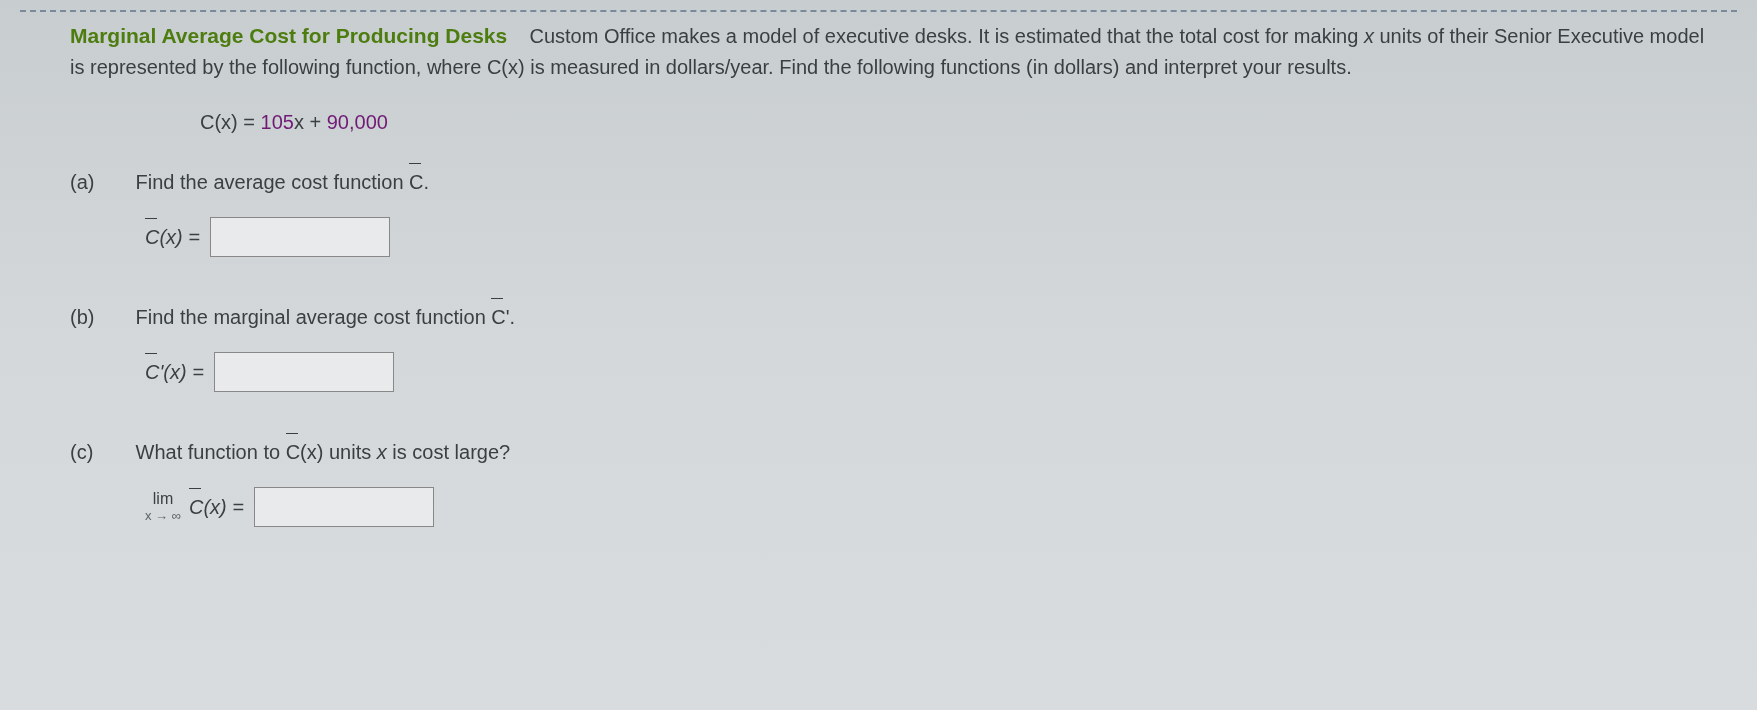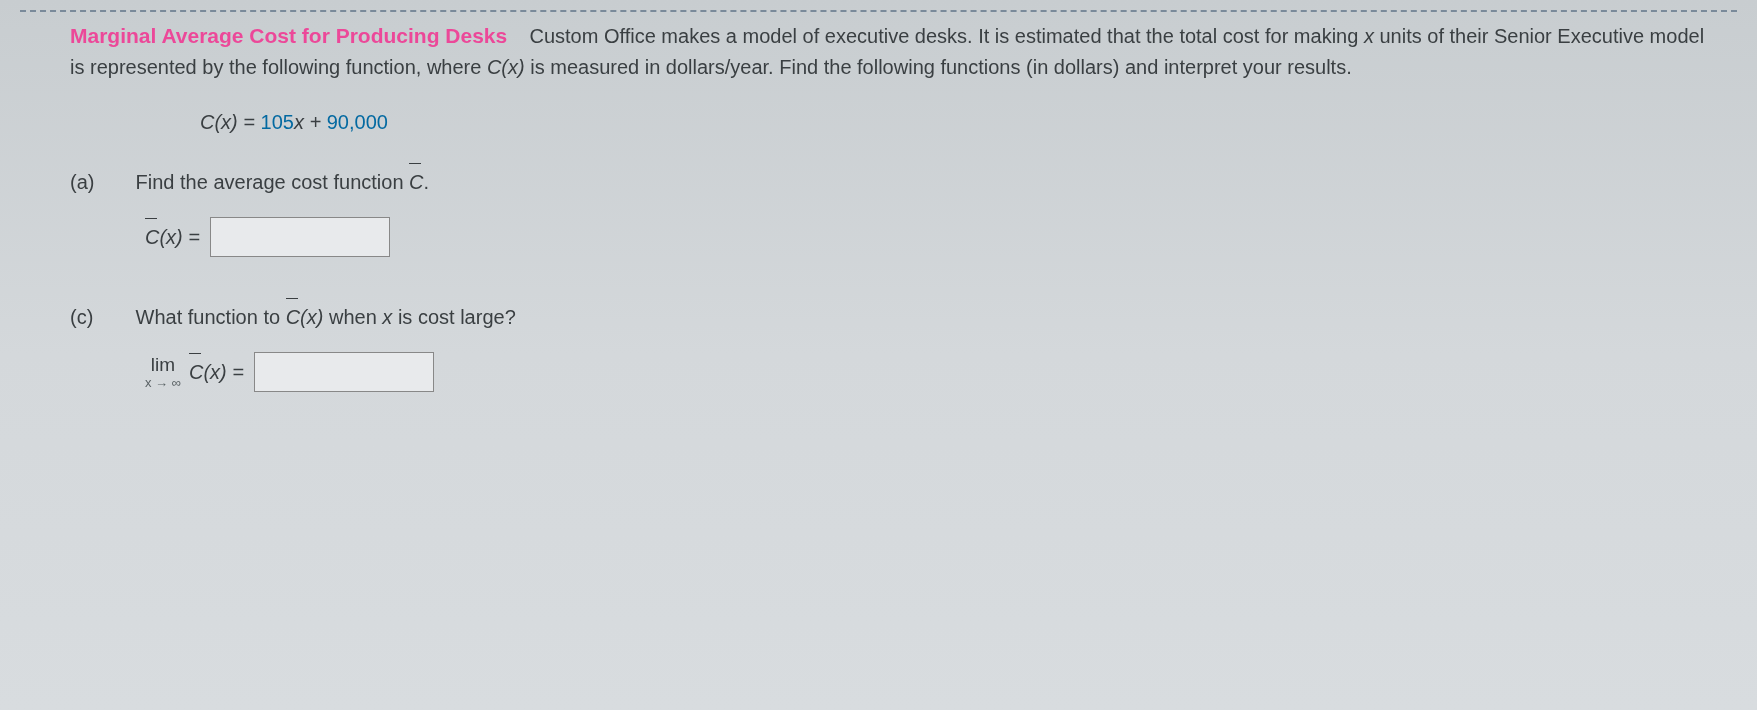--- a/index.html
+++ b/index.html
@@ -21,40 +21,39 @@
       border-top: 2px dashed #7a8a9a;
       padding-top: 8px;
       padding-left: 50px;
       padding-right: 30px;
     }
     .problem-header {
       margin-bottom: 20px;
     }
     .title {
       font-weight: bold;
-      color: #ec4899;
+      color: #4d7c0f;
       font-size: 21px;
     }
     .description {
       color: #3a3f42;
       font-size: 20px;
       display: inline;
     }
     .italic {
       font-style: italic;
     }
     .func-name {
-      font-style: italic;
     }
     .equation-block {
       margin: 25px 0 30px 130px;
       font-size: 20px;
     }
     .red {
-      color: #0369a1;
+      color: #701a75;
     }
     .part {
       margin-bottom: 45px;
     }
     .part-label {
       display: inline-block;
       width: 60px;
       vertical-align: top;
     }
     .part-text {
@@ -95,21 +94,21 @@
       font-family: inherit;
     }
     .limit-wrapper {
       display: inline-flex;
       flex-direction: column;
       align-items: center;
       margin-right: 8px;
       line-height: 1;
     }
     .limit-top {
-      font-size: 19px;
+      font-size: 16px;
       text-align: right;
     }
     .limit-bottom {
       font-size: 13px;
       color: #5a6265;
       margin-top: 2px;
     }
   </style>
 </head>
 <body>
@@ -134,25 +133,37 @@
       <span>Find the average cost function </span><span class="func-name cbar">C</span><span>.</span>
     </span>
     <div class="answer-row">
       <span class="expr-label">
         <span class="cbar">C</span><span>(x) =</span>
       </span>
       <input type="text" class="input-box" style="">
     </div>
   </div>
 
+  <div class="part">
+    <span class="part-label">(b)</span>
+    <span class="part-text">
+      <span>Find the marginal average cost function </span><span class="func-name cbar">C</span><span>'</span><span>.</span>
+    </span>
+    <div class="answer-row">
+      <span class="expr-label">
+        <span class="cbar">C</span><span>'(x) =</span>
+      </span>
+      <input type="text" class="input-box" style="">
+    </div>
+  </div>
 
   <div class="part">
     <span class="part-label">(c)</span>
     <span class="part-text">
-      <span>What function to </span><span class="func-name cbar">C</span><span class="func-name">(x)</span><span> when </span><span class="italic">x</span><span> is cost large?</span>
+      <span>What function to </span><span class="func-name cbar">C</span><span class="func-name">(x)</span><span> units </span><span class="italic">x</span><span> is cost large?</span>
     </span>
     <div class="answer-row">
       <span class="limit-wrapper">
         <span class="limit-top">lim</span>
         <span class="limit-bottom">x → ∞</span>
       </span>
       <span class="expr-label">
         <span class="cbar">C</span><span>(x) =</span>
       </span>
       <input type="text" class="input-box" style="">

